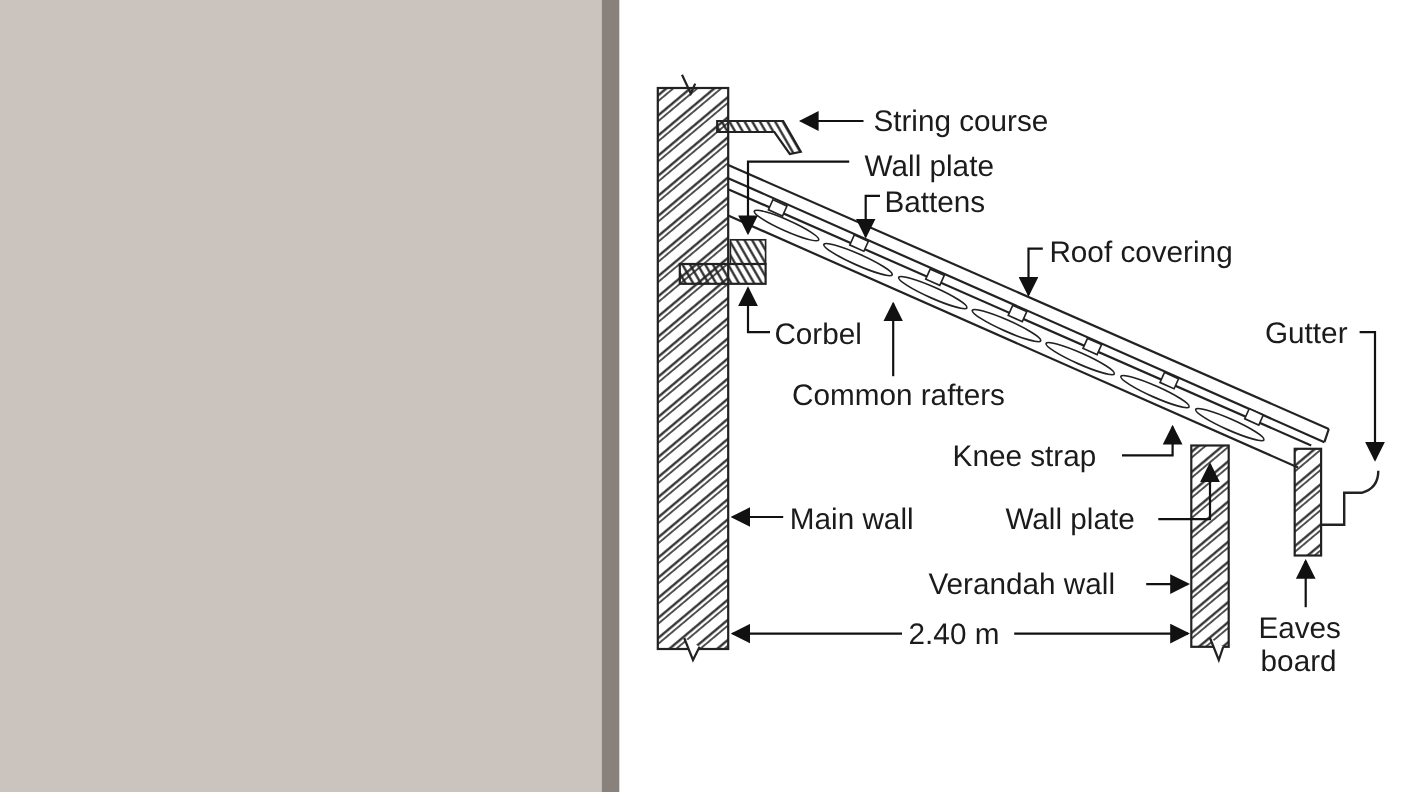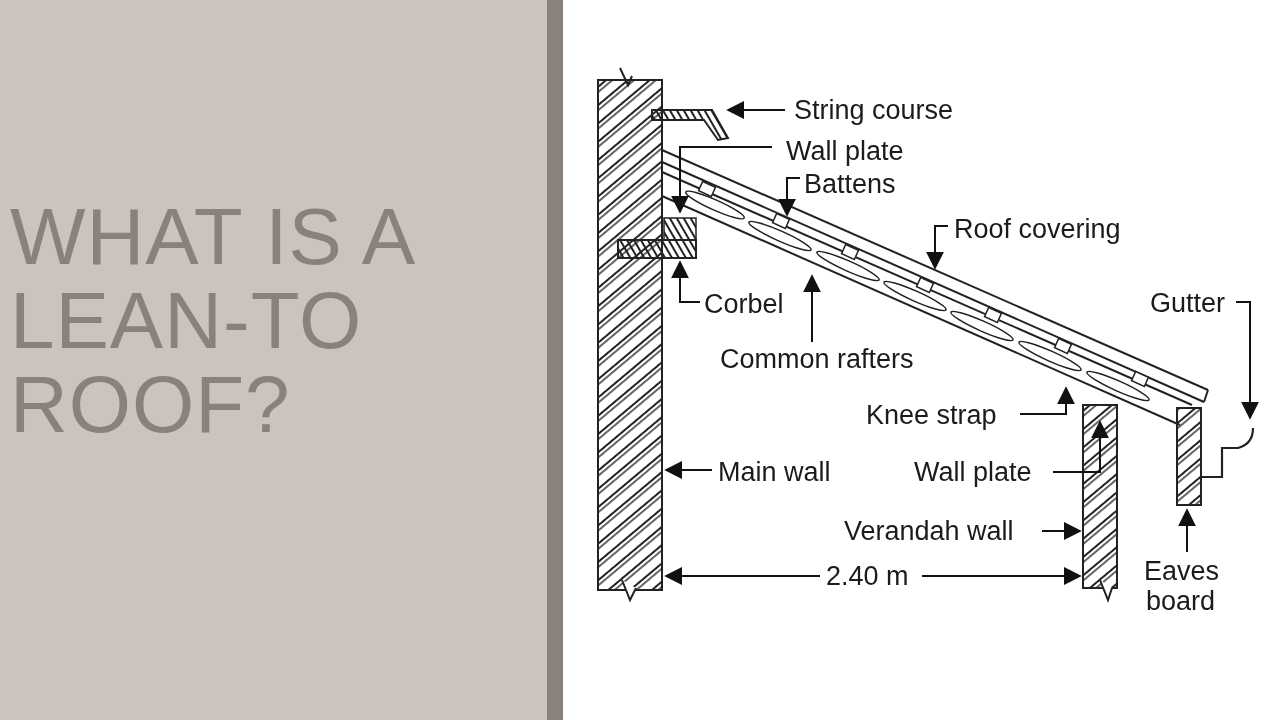--- a/index.html
+++ b/index.html
@@ -10,25 +10,20 @@
   .title span { display:block; }
   .site-badge { position:absolute; left:0; top:620px; width:333px; height:25px; background:#89817b; }
   .site-badge span { position:absolute; left:24px; top:3px; font-family:"DejaVu Sans", sans-serif; font-size:17px; letter-spacing:1.4px; color:#d4ccc6; transform:scaleX(1.12); transform-origin:left center; }
   .diagram { position:absolute; left:563px; top:0; width:717px; height:720px; }
   .lbl { font-family:"Liberation Sans", sans-serif; font-size:27px; fill:#1b1b1b; }
 </style>
 </head>
 <body>
 
 <div class="left-panel">
-  <h1 class="title">
-    <span>WHAT IS A</span>
-    <span>LEAN-TO</span>
-    <span>ROOF?</span>
-  </h1>
 </div>
 <div class="divider"></div>
 
 <div class="diagram">
   <svg width="717" height="720" viewBox="563 0 717 720" xmlns="http://www.w3.org/2000/svg">
     <defs>
       <pattern id="hatch" patternUnits="userSpaceOnUse" width="14" height="14" patternTransform="rotate(-40)">
         <line x1="0" y1="3" x2="14" y2="3" stroke="#222" stroke-width="2"></line>
         <line x1="0" y1="7" x2="14" y2="7" stroke="#222" stroke-width="1.4"></line>
       </pattern>

